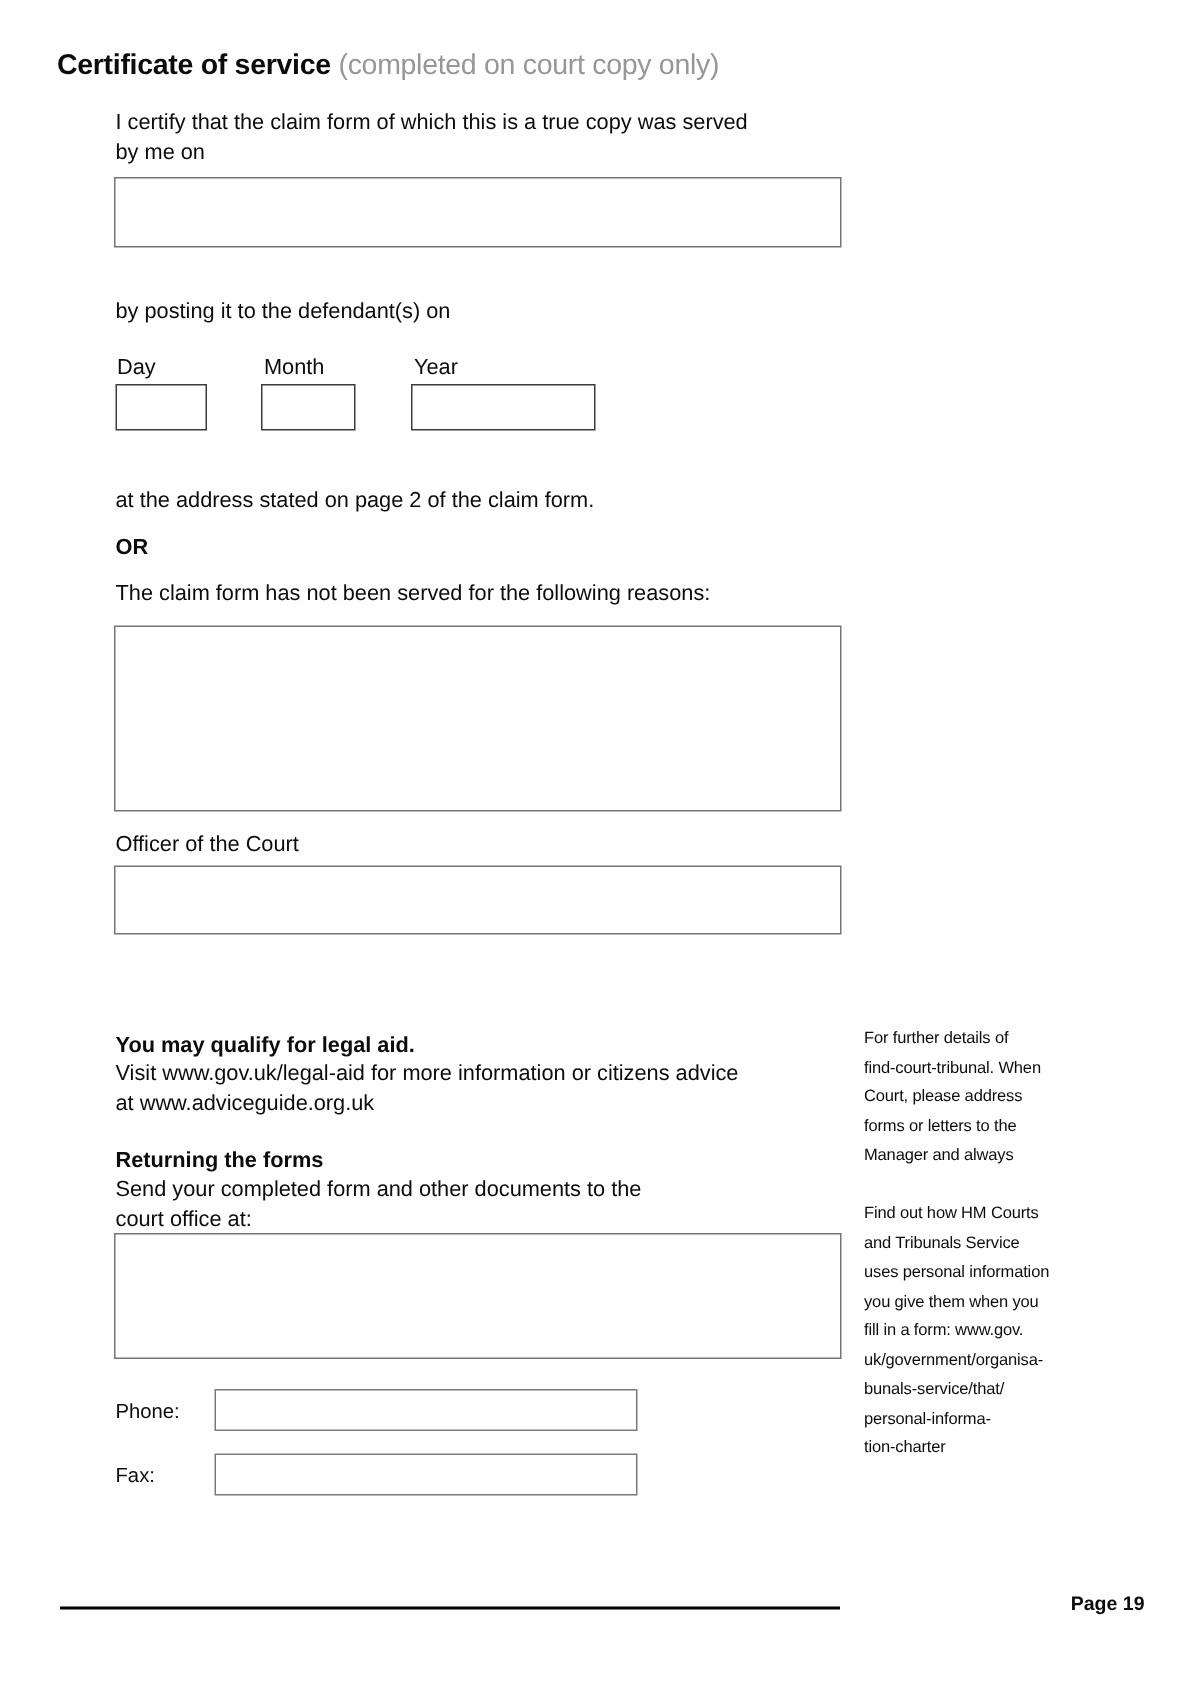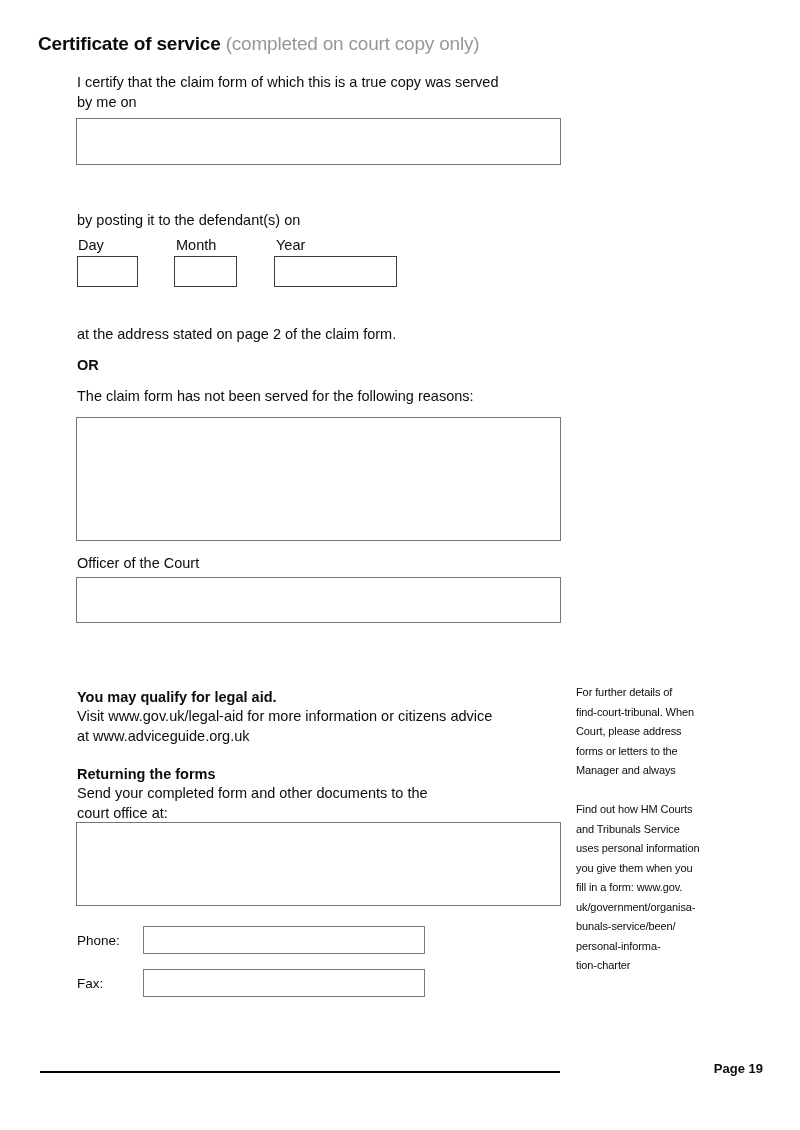--- a/index.html
+++ b/index.html
@@ -63,21 +63,21 @@
     <span class="annotation">(completed on court copy only)</span>
   </div>
 
   <div class="abs t lines" style="left:77px; top:72px;">
     <div>I certify that the claim form of which this is a true copy was served</div>
     <div>by me on</div>
   </div>
 
   <textarea class="abs fieldbox" style="left: 76px; top: 118px; width: 485px; height: 47px;"></textarea>
 
-  <div class="abs t" style="left:77px; top:210px;text-align:right;">by posting it to the defendant(s) on</div>
+  <div class="abs t" style="left:77px; top:198px;text-align:right;">by posting it to the defendant(s) on</div>
 
   <div class="abs t" style="left:78px; top:235px;">Day</div>
   <div class="abs t" style="left:176px; top:235px;text-align:center;">Month</div>
   <div class="abs t" style="left:276px; top:235px;">Year</div>
 
   <input class="abs fieldbox datebox" style="left: 77px; top: 256px; width: 61px;">
   <input class="abs fieldbox datebox" style="left: 174px; top: 256px; width: 63px;">
   <input class="abs fieldbox datebox" style="left: 274px; top: 256px; width: 123px;">
 
   <div class="abs t" style="left:77px; top:324px;">at the address stated on page 2 of the claim form.</div>
@@ -118,21 +118,21 @@
       <div>forms or letters to the</div>
       <div>Manager and always</div>
     </div>
     <div class="para lines">
       <div>Find out how HM Courts</div>
       <div>and Tribunals Service</div>
       <div>uses personal information</div>
       <div>you give them when you</div>
       <div>fill in a form: www.gov.</div>
       <div>uk/government/organisa-</div>
-      <div>bunals-service/been/</div>
+      <div>bunals-service/that/</div>
       <div>personal-informa-</div>
       <div>tion-charter</div>
     </div>
   </div>
 
   <div class="abs footer-rule"></div>
   <div class="abs page-number">Page 19</div>
 
 </div>
 

